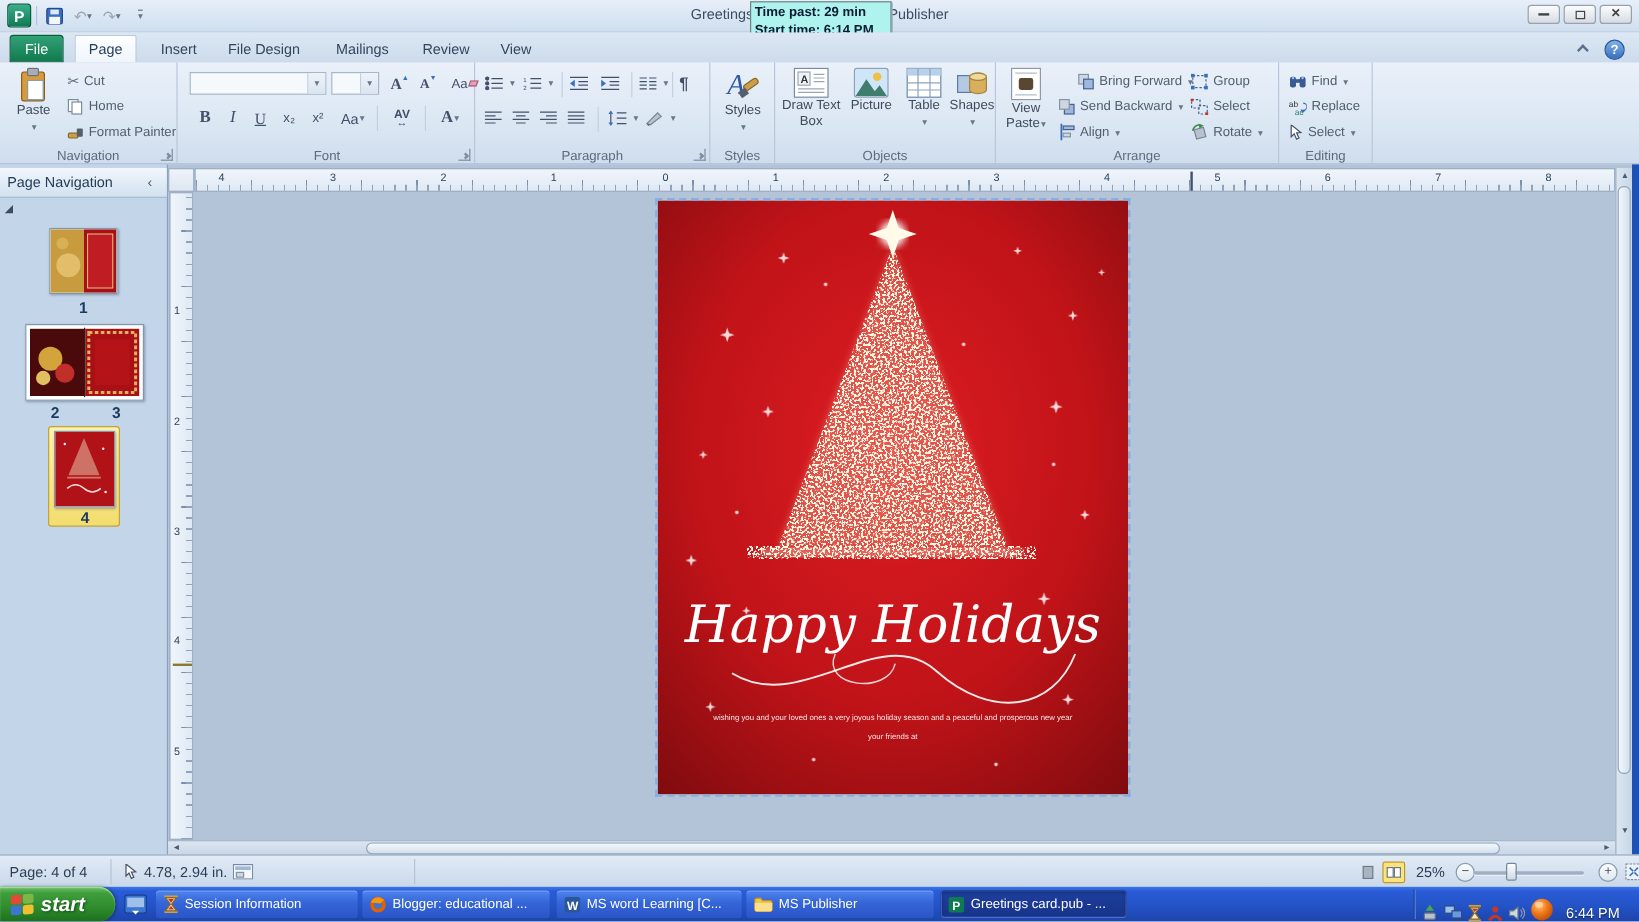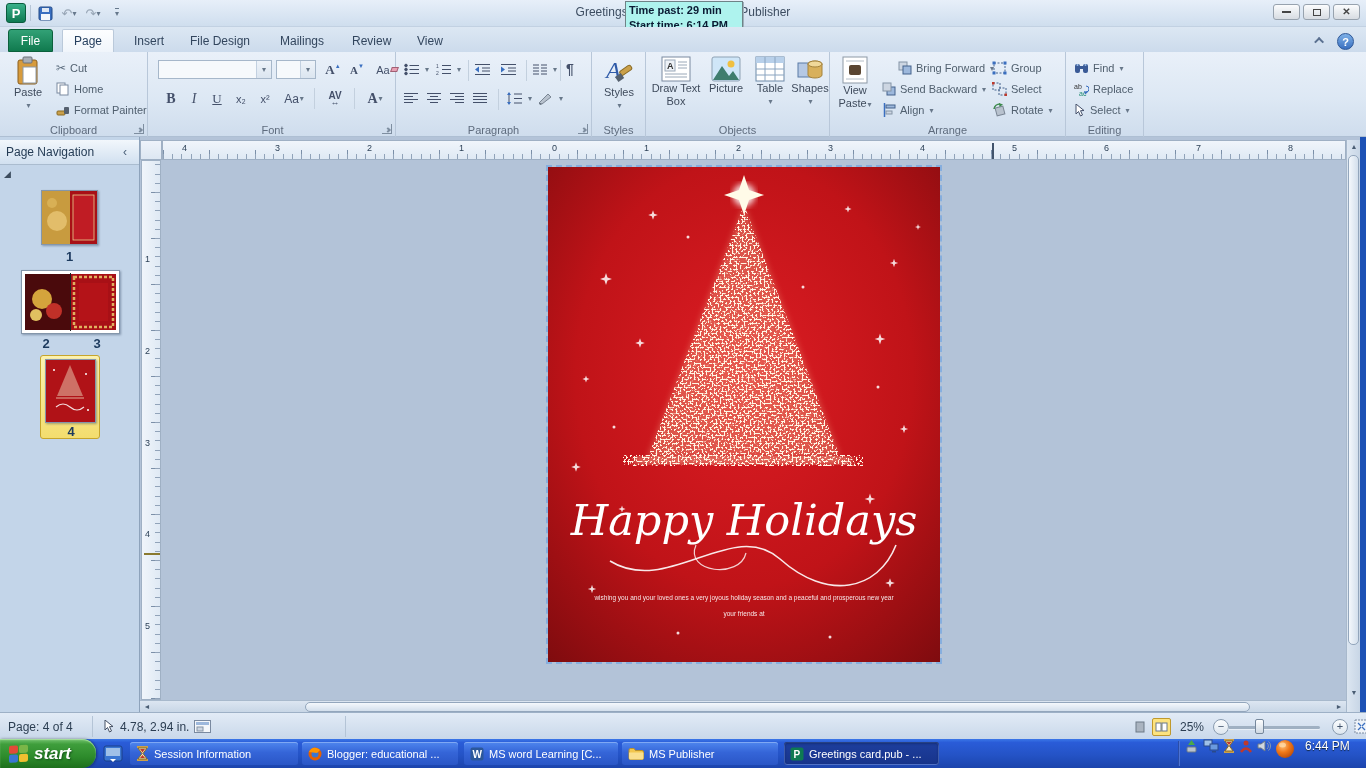--- a/index.html
+++ b/index.html
@@ -92,21 +92,21 @@
 #zthumb{position:absolute;left:1255px;top:6px;width:9px;height:15px;background:linear-gradient(#fdfefe,#cfd9e4);border:1px solid #76889c;border-radius:2px}
 
 
 #taskbar{left:0;top:739px;width:1366px;height:29px;background:linear-gradient(#3a77e8 0%,#2a5cd8 12%,#2453c6 55%,#1c44ac 100%);position:absolute}
 #startbtn{position:absolute;left:0;top:0;width:96px;height:29px;border-radius:0 14px 14px 0;background:linear-gradient(#73c36f 0%,#3f9e3c 18%,#2e8c2c 60%,#1d701c 100%);box-shadow:inset 0 1px 1px #a8e0a0,1px 0 3px rgba(0,0,0,.4);display:flex;align-items:center;gap:5px;padding-left:8px}
 #startbtn .slabel{color:#fff;font-weight:bold;font-style:italic;font-size:17px;text-shadow:1px 1px 2px #14521a}
 .taskbtn{position:absolute;top:3px;height:23px;border-radius:3px;background:linear-gradient(#4f86ee,#3565d8 45%,#2a56c6);box-shadow:inset 0 1px 0 #7fa8f4;display:flex;align-items:center;gap:5px;padding:0 6px;font-size:11px;color:#fff;white-space:nowrap;overflow:hidden}
 .taskbtn.active{background:linear-gradient(#1e3f9e,#17338a);box-shadow:inset 0 1px 3px #0c1f56,inset 0 0 0 1px #5c7fd8}
 #qlaunch{position:absolute;left:102px;top:4px;width:22px;height:21px}
 #traysep{position:absolute;left:1178px;top:2px;width:2px;height:25px;background:linear-gradient(90deg,#1a3a90,#5c86ec)}
-#tray{position:absolute;left:1184px;top:0;height:29px;display:flex;align-items:flex-start;gap:4px}
+#tray{position:absolute;left:1184px;top:0;height:29px;display:flex;align-items:flex-end;gap:4px}
 #clock{color:#fff;font-size:12px;margin-left:6px;text-shadow:0 1px 1px #123}
 
 
 svg{display:block}
 .serifB{font-family:"Liberation Serif",serif;font-weight:bold;font-size:14px}
 .serifI{font-family:"Liberation Serif",serif;font-style:italic;font-size:14px}
 .serifU{font-family:"Liberation Serif",serif;font-size:13px;text-decoration:underline}
 </style>
 </head>
 <body>
@@ -200,21 +200,21 @@
       </div>
       <div class="ritem" style="left:56px;top:49px">
         <span class="gi">
           <svg width="14" height="14" viewBox="0 0 14 14">
               <rect x="1" y="8" width="8" height="4" rx="1" fill="#caa04a" stroke="#8a6a22"></rect>
               <rect x="8" y="4" width="5" height="7" rx="1" fill="#55606e"></rect>
             </svg>
         </span>
         <span>Format Painter</span>
       </div>
-      <div class="glabel">Clipboard</div>
+      <div class="glabel">Navigation</div>
       <div class="launcher">
           <i></i>
         </div>
     </div>
 
     <div class="g" style="left:150px;width:246px">
       <div class="combo" style="left:8px;top:8px;width:114px">
         <span class="cv"></span>
         <span class="dd">▾</span>
       </div>

